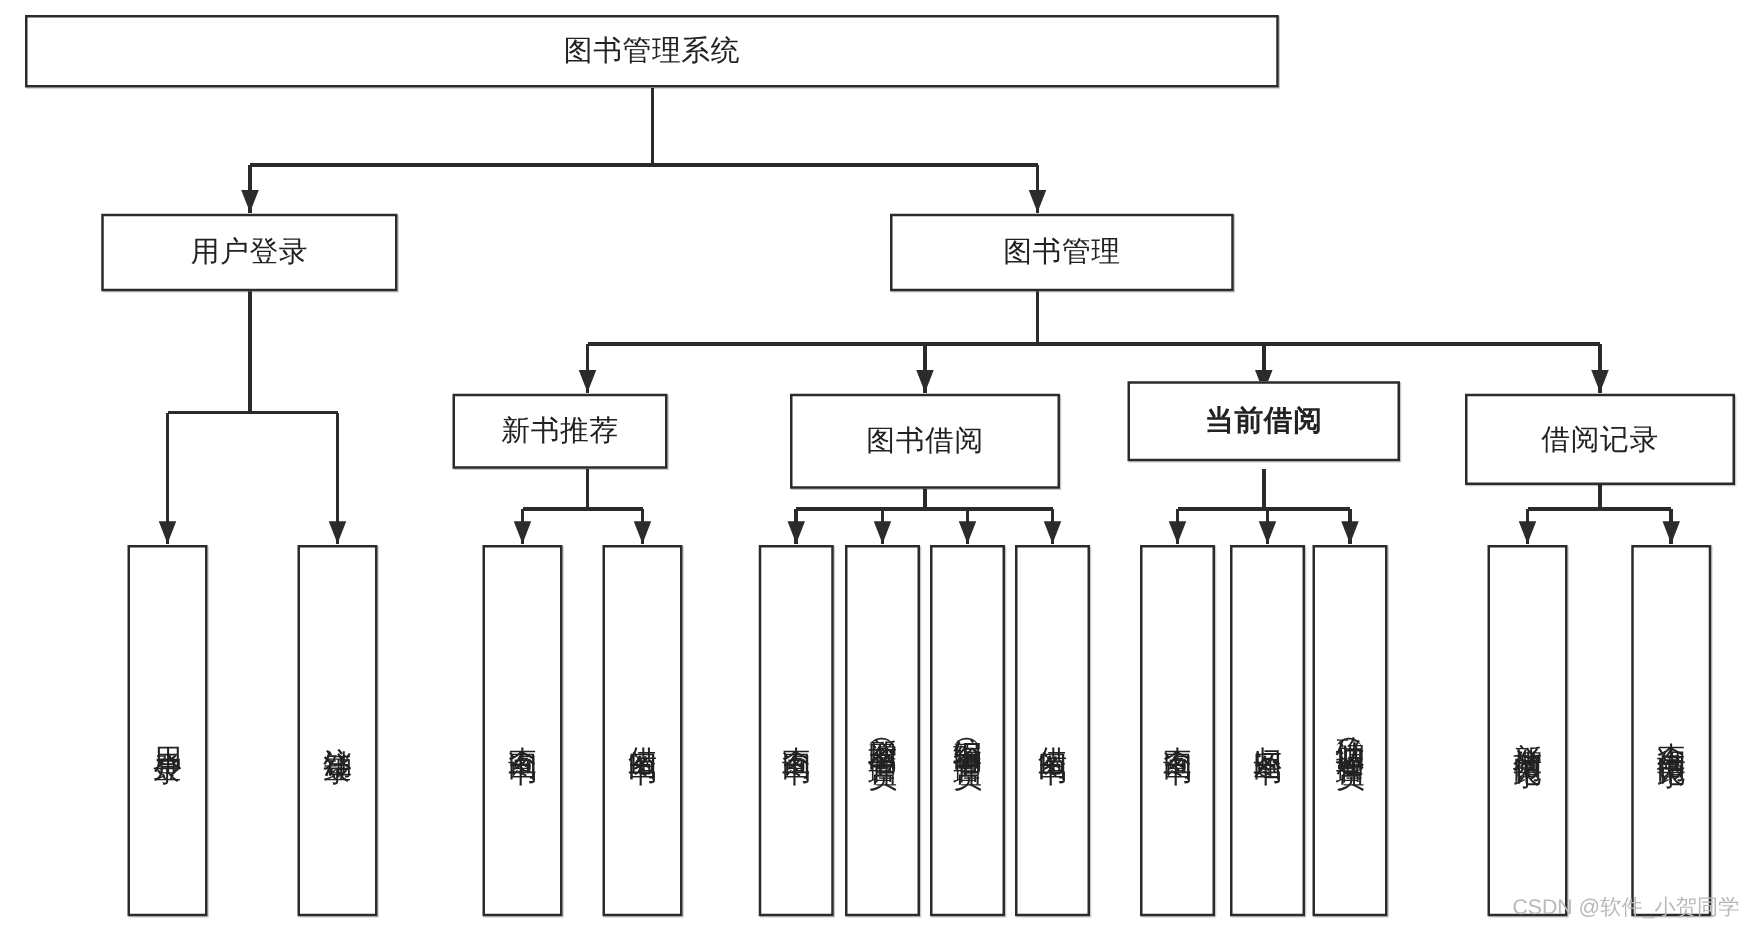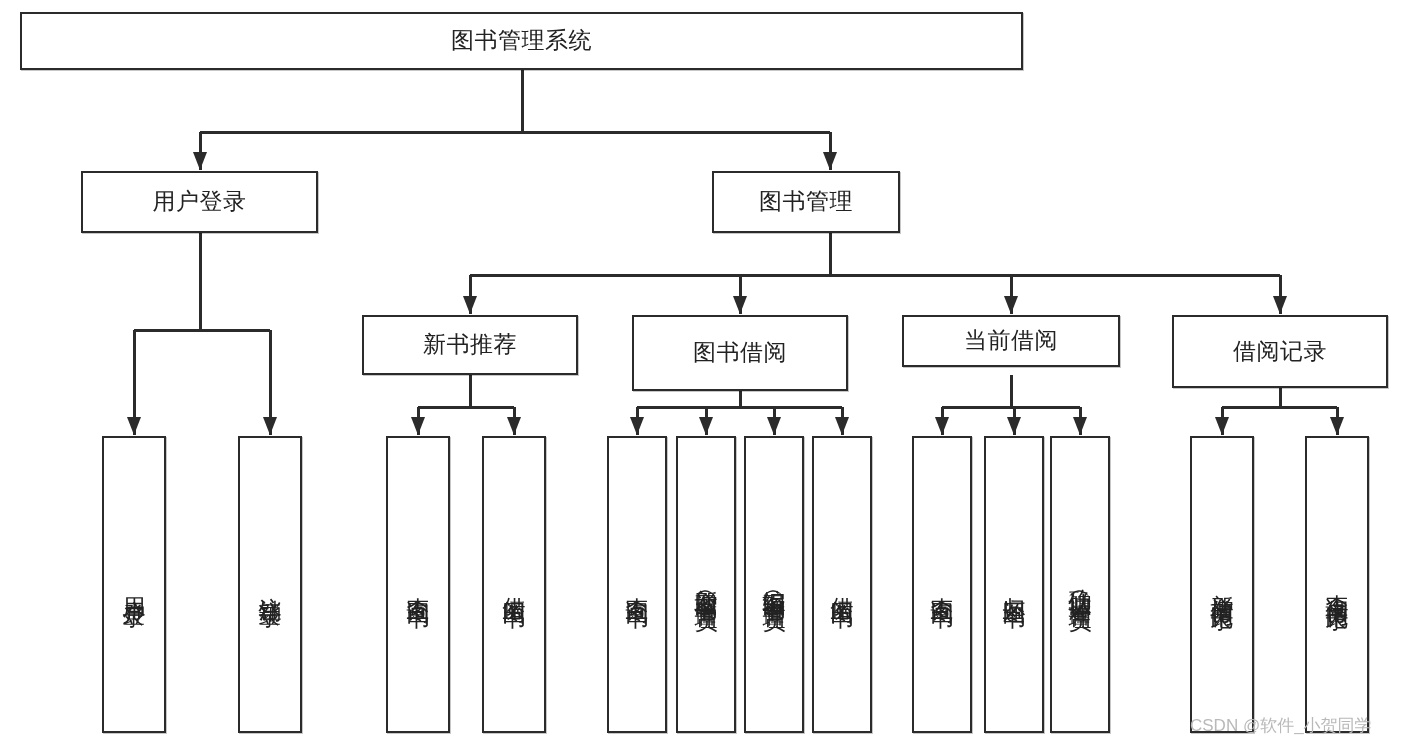--- a/index.html
+++ b/index.html
@@ -58,20 +58,21 @@
     letter-spacing: 3px;
     white-space: nowrap;
   }
   .watermark {
     position: absolute;
     color: #b9b9b9;
     font-size: 17px;
     font-family: "Liberation Sans", "DejaVu Sans", sans-serif;
     white-space: nowrap;
     user-select: none;
+    margin-left: 20px;
   }
 </style>
 </head>
 <body>
 
 <div id="canvas">
 
   <svg id="wires" viewBox="0 0 1405 747" width="1405" height="747" aria-hidden="true">
       <line x1="522" y1="70" x2="522" y2="132" stroke="#2b2b2b" stroke-width="3" shape-rendering="crispEdges"></line>
       <line x1="200" y1="132" x2="830" y2="132" stroke="#2b2b2b" stroke-width="3" shape-rendering="crispEdges"></line>
@@ -127,30 +128,30 @@
       <polygon points="1330,417 1344,417 1337,435" fill="#2b2b2b"></polygon>
     </svg>
 
   <div id="nodes">
       <div class="node horiz" style="left: 20px; top: 12px; width: 1003px; height: 58px;">
         <span class="lbl">图书管理系统</span>
       </div>
       <div class="node horiz" style="left: 81px; top: 171px; width: 237px; height: 62px;">
         <span class="lbl">用户登录</span>
       </div>
-      <div class="node horiz" style="left: 712px; top: 171px; width: 188px; height: 62px;">
+      <div class="node horiz" style="left: 712px; top: 171px; width: 275px; height: 62px;">
         <span class="lbl">图书管理</span>
       </div>
-      <div class="node horiz" style="left: 362px; top: 315px; width: 216px; height: 60px;">
+      <div class="node horiz" style="left: 362px; top: 315px; width: 172px; height: 60px;">
         <span class="lbl">新书推荐</span>
       </div>
       <div class="node horiz" style="left: 632px; top: 315px; width: 216px; height: 76px;">
         <span class="lbl">图书借阅</span>
       </div>
-      <div class="node horiz" style="left: 902px; top: 315px; width: 218px; height: 52px;">
+      <div class="node horiz" style="left: 902px; top: 305px; width: 218px; height: 64px; font-weight: bold;">
         <span class="lbl">当前借阅</span>
       </div>
       <div class="node horiz" style="left: 1172px; top: 315px; width: 216px; height: 73px;">
         <span class="lbl">借阅记录</span>
       </div>
       <div class="node vert" style="left: 102px; top: 436px; width: 64px; height: 297px;">
         <span class="lbl">用户登录</span>
       </div>
       <div class="node vert" style="left: 238px; top: 436px; width: 64px; height: 297px;">
         <span class="lbl">注销登录</span>

